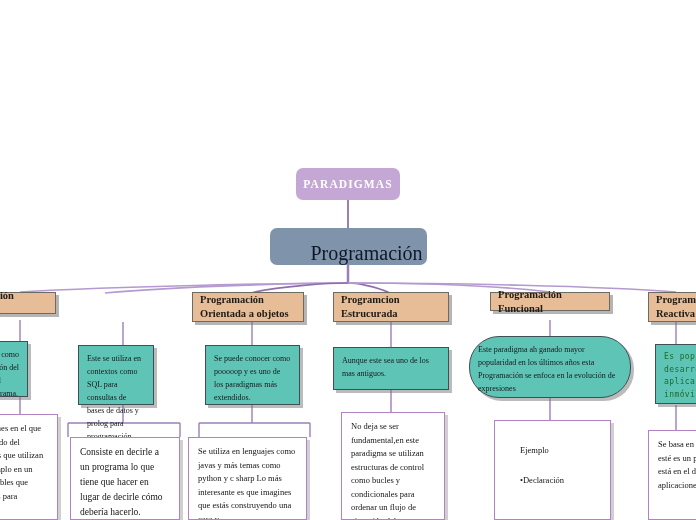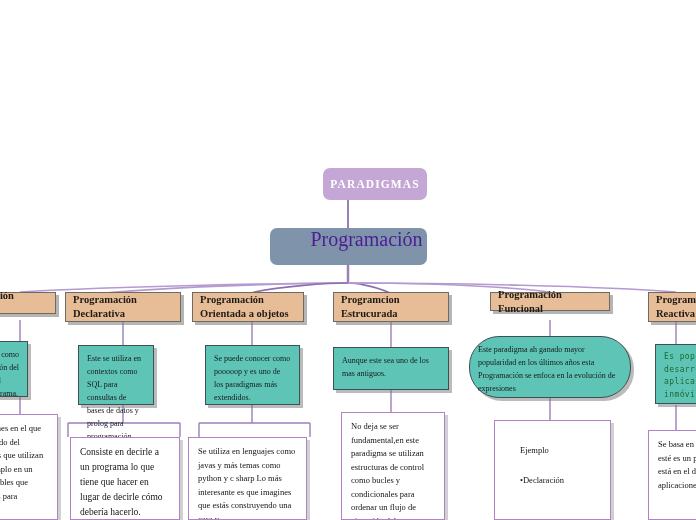--- a/index.html
+++ b/index.html
@@ -36,25 +36,25 @@
     font-size: 11.5px;
     letter-spacing: 1.1px;
     display: flex;
     align-items: center;
     justify-content: center;
     text-align: center;
   }
   .programacion {
     background: #7f94ab;
     border-radius: 7px;
-    color: #4c1d95;
+    color: #0f172a;
     font-family: "Liberation Serif", serif;
     font-size: 20px;
     display: flex;
-    align-items: flex-start;
+    align-items: flex-end;
     justify-content: center;
     text-align: center;
     padding-left: 36px;
   }
 
   
   .branch-head {
     background: #e6bd97;
     border: 1px solid #6d6a63;
     box-shadow: 3px 3px 0 rgba(120,120,120,0.55);
@@ -146,43 +146,40 @@
 
     <line x1="391" y1="390" x2="391" y2="412" stroke="#9b7fb8" stroke-width="1.4"></line>
 
     <line x1="550" y1="398" x2="550" y2="420" stroke="#9b7fb8" stroke-width="1.4"></line>
 
     <line x1="676" y1="405" x2="676" y2="430" stroke="#9b7fb8" stroke-width="1.4"></line>
 
     <line x1="20" y1="397" x2="20" y2="414" stroke="#9b7fb8" stroke-width="1.4"></line>
   </svg>
 
-  <div class="node paradigmas" style="left:296px; top:168px; width:104px; height:32px;margin-left:27px;">
+  <div class="node paradigmas" style="left:296px; top:168px; width:104px; height:32px;">
     <span>PARADIGMAS</span>
   </div>
 
   <div class="node programacion" style="left:270px; top:228px; width:157px; height:37px;">
     <span>Programación</span>
   </div>
 
   <div class="node branch-head" style="left:-58px; top:292px; width:114px; height:22px;">
     <span>Programación Imperativa</span>
   </div>
 
   <div class="node teal" style="left:-52px; top:341px; width:80px; height:56px;">
     <span>Se expresa el como de una solución del problema  y el como se programa.</span>
   </div>
 
   <div class="node leaf small" style="left:-62px; top:414px; width:120px; height:106px;">
     <span>Son instrucciones en el que cambiar el estado del programa, y los que utilizan este como ejemplo en un bucle con variables que tomen números para promediar.</span>
   </div>
 
-  <div class="node branch-head" style="left:65px; top:292px; width:116px; height:30px;">
-    <span>Programación Declarativa</span>
-  </div>
 
   <div class="node teal" style="left:78px; top:345px; width:76px; height:60px;">
     <span>Este se utiliza en contextos como SQL para consultas de bases de datos y prolog para programación lógica.</span>
   </div>
 
   <div class="node leaf" style="left:70px; top:437px; width:110px; height:83px;">
     <span>Consiste en decirle a un programa lo que tiene que hacer en lugar de decirle cómo debería hacerlo.</span>
   </div>
 
   <div class="node branch-head" style="left:192px; top:292px; width:112px; height:30px;">

